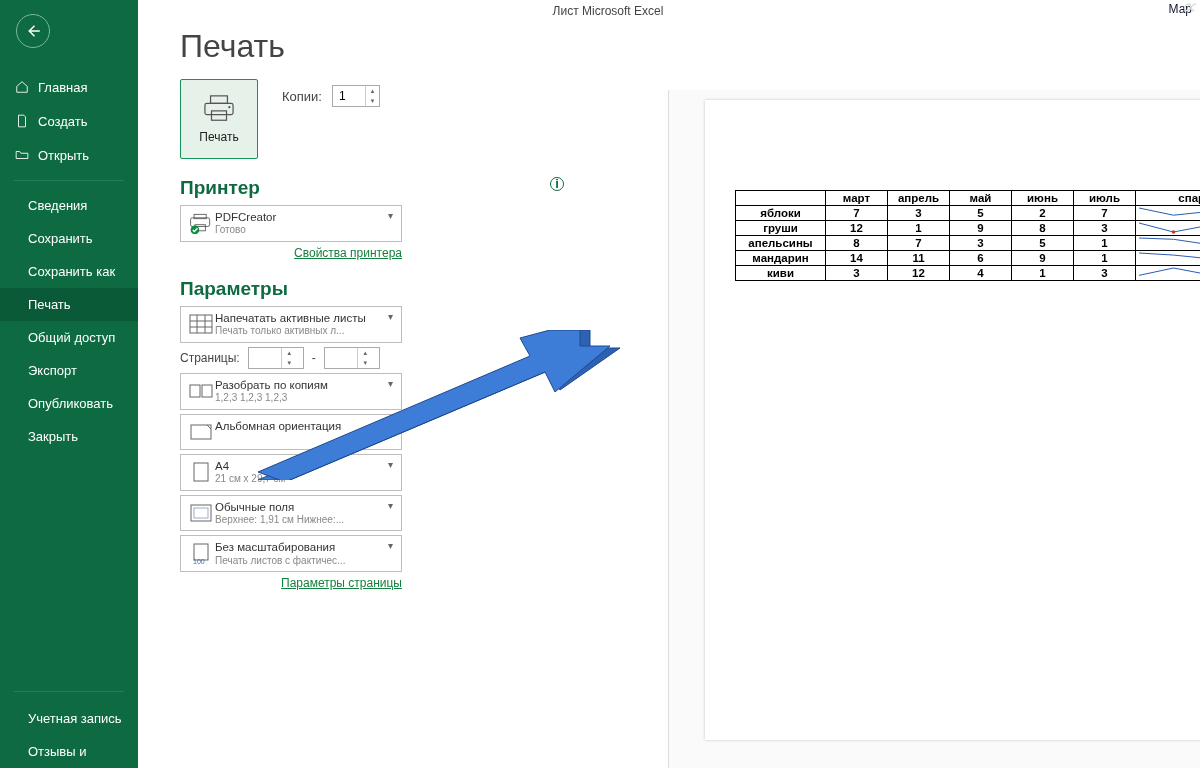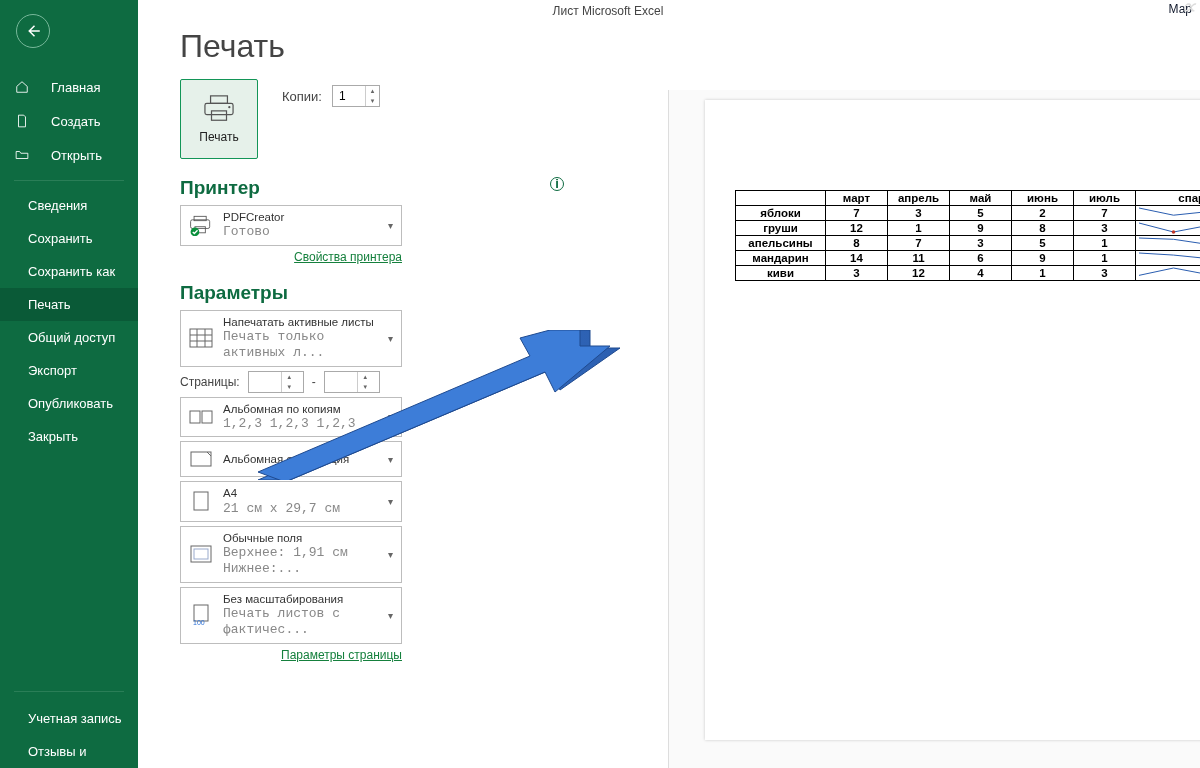--- a/index.html
+++ b/index.html
@@ -7,21 +7,21 @@
 
 .app { display: flex; width: 100%; height: 100%; position: relative; }
 
 
 .titlebar { position: absolute; top: 0; left: 0; right: 0; height: 22px; display: flex; align-items: center; justify-content: center; color: #444; font-size: 12px; padding-left: 16px; }
 .titlebar .right { position: absolute; right: 8px; top: 2px; color: #0f172a; font-size: 12px; }
 
 
 .sidebar { width: 138px; background: #0E6B41; color: #fff; display: flex; flex-direction: column; padding-top: 14px; height: 100%; }
 .back-circle { width: 34px; height: 34px; border: 1px solid #77b89a; border-radius: 50%; margin-left: 16px; margin-bottom: 22px; display:flex;align-items:center;justify-content:center; cursor:pointer;}
-.nav-item { display: flex; align-items: center; gap: 21px; padding: 9px 14px; font-size: 13px; cursor: pointer; color: #fff; }
+.nav-item { display: flex; align-items: center; gap: 8px; padding: 9px 14px; font-size: 13px; cursor: pointer; color: #fff; }
 .nav-item.active { background: #0A5A37; }
 .nav-item .ico { width: 16px; height: 16px; display:inline-flex; align-items:center; justify-content:center; }
 .nav-sep { border-top: 1px solid #3d8a66; margin: 8px 14px; opacity:.6;}
 .nav-group { padding-left: 28px; }
 .sidebar-bottom { margin-top: auto; }
 .sidebar .sep2 { border-top: 1px solid #3d8a66; margin: 10px 14px; opacity:.6; }
 
 
 .main { flex: 1; padding: 28px 0 0 42px; position: relative; }
 .page-title { font-size: 32px; font-weight: 300; color: #444; margin-bottom: 14px; }
@@ -34,24 +34,24 @@
 .spin { width:48px; height:22px; border:1px solid #aaa; display:flex; }
 .spin input { border:0; width:32px; text-align:left; padding-left:6px; font-size:12px; outline:none; }
 .spin .arrows { width:16px; display:flex; flex-direction:column; border-left:1px solid #ccc;}
 .spin .arrows span{ flex:1; font-size:7px; text-align:center; color:#666; cursor:pointer; line-height:9px;}
 
 .section-label { font-size: 19px; color: #0E6B41; font-weight: 700; margin-top: 18px; margin-bottom: 6px; }
 .info-i { float:right; margin-right: 20px; color:#0E6B41; font-size:13px; border:1px solid #0E6B41; width:14px;height:14px; border-radius:50%; text-align:center; line-height:12px; cursor:pointer;}
 
 .panel-box { width: 222px; }
 
-.dd { border:1px solid #bdbdbd; background:#fff; display:flex; align-items:center; padding:4px 6px; gap:8px; position:relative; cursor:pointer; margin-bottom:4px; min-height:36px;}
+.dd { border:1px solid #bdbdbd; background:#fff; display:flex; padding:4px 6px; position:relative; cursor:pointer; margin-bottom:4px; min-height:36px;}
 .dd .ico-left { width:28px; display:flex; align-items:center; justify-content:center; }
 .dd .txt { flex:1; font-size:11.5px; color:#333; line-height:1.25; }
-.dd .txt .sub { color:#888; font-size:13px;font-family:Liberation Mono, monospace; }
+.dd .txt .sub { color:#888; font-size:10px; }
 .dd .caret { color:#666; font-size:10px; padding:0 2px;}
 .link { color:#15803d; text-decoration:underline; font-size:12px; cursor:pointer; display:block; text-align:right; margin:2px 0 8px 0;}
 
 .pages-row { display:flex; align-items:center; gap:8px; font-size:12px; color:#444; margin-bottom:4px;}
 .pages-row .spin { width:56px; }
 
 
 .preview { position:absolute; left:530px; top:90px; right:0; bottom:0; border-left:1px solid #ddd; background:#fafafa;}
 .paper { position:absolute; left:36px; top:10px; width:610px; height:640px; background:#fff; box-shadow:0 0 3px rgba(0,0,0,.2); }
 .data-table { position:absolute; left:30px; top:90px; border-collapse:collapse; font-size:11.5px;}
@@ -236,21 +236,21 @@
         </div>
 
         <div class="dd">
           <span class="ico-left">
               <svg width="24" height="16" viewBox="0 0 24 16">
                 <rect x="1" y="2" width="10" height="12" fill="none" stroke="#666"></rect>
                 <rect x="13" y="2" width="10" height="12" fill="none" stroke="#666"></rect>
               </svg>
             </span>
           <div class="txt">
-              <div>Альбомная по копиям</div>
+              <div>Разобрать по копиям</div>
               <div class="sub">1,2,3    1,2,3    1,2,3</div>
             </div>
           <span class="caret">▾</span>
         </div>
 
         <div class="dd">
           <span class="ico-left">
               <svg width="22" height="16" viewBox="0 0 22 16">
                 <rect x="1" y="1" width="20" height="14" fill="none" stroke="#666"></rect>
                 <path d="M17 1l4 4" stroke="#666"></path>

